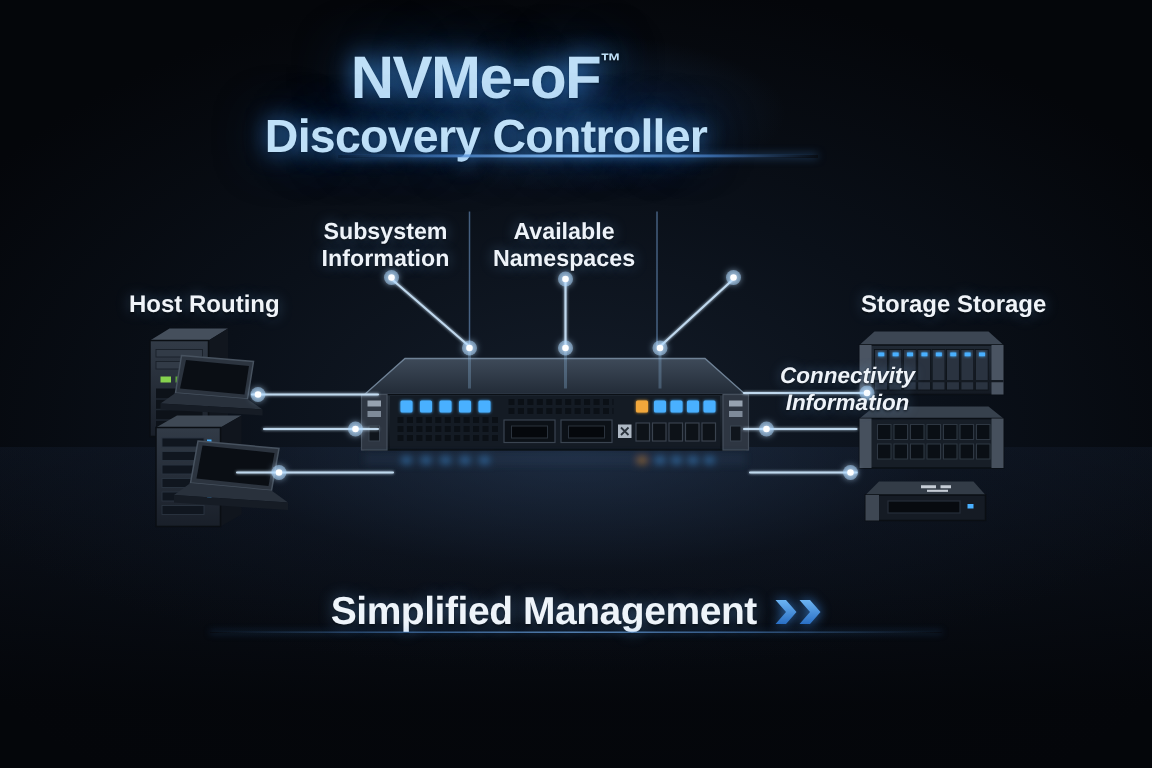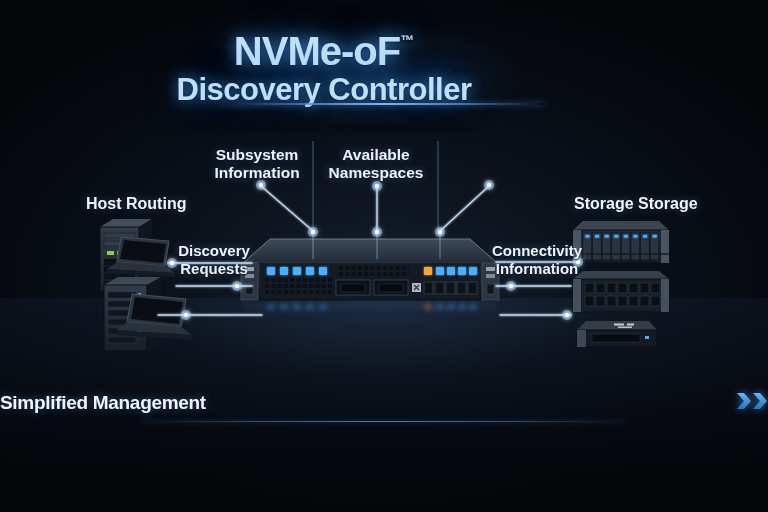--- a/index.html
+++ b/index.html
@@ -47,24 +47,24 @@
     position:absolute;color:#f0f4f9;font-size:16px;font-weight:bold;
     text-shadow:0 0 9px rgba(130,190,255,.35),0 1px 2px #000;
   }
   .side-heading.host{left:86px;top:195px;}
   .side-heading.storage{left:574px;top:195px;}
   .flow-label{
     position:absolute;color:#eef3f9;font-size:15px;font-weight:bold;text-align:center;
     line-height:17.5px;text-shadow:0 0 8px rgba(130,190,255,.4),0 1px 2px #000;
   }
   .flow-label.discovery{left:158px;top:242px;width:112px;}
-  .flow-label.connectivity{left:477px;top:242px;width:120px;}
+  .flow-label.connectivity{left:505px;top:242px;width:120px;font-style:italic;}
   .footer{
-    position:absolute;left:0;top:392px;width:768px;display:flex;justify-content:space-between;
-    align-items:center;gap:11px;color:#eef4fa;font-size:19px;font-weight:bold;
+    position:absolute;left:0;top:392px;width:768px;display:flex;justify-content:center;
+    align-items:center;gap:11px;color:#eef4fa;font-size:26px;font-weight:bold;
     text-shadow:0 0 10px rgba(110,175,245,.45),0 1px 2px #000;letter-spacing:-0.3px;
   }
   .footer .chev{display:inline-block;filter:drop-shadow(0 0 4px rgba(60,140,230,.8));}
   .footer-underline{
     position:absolute;left:140px;top:421px;width:488px;height:1px;
     background:linear-gradient(90deg, rgba(40,90,160,0) 0%, rgba(80,140,210,.55) 25%, rgba(110,170,235,.7) 50%, rgba(80,140,210,.55) 75%, rgba(40,90,160,0) 100%);
     box-shadow:0 0 5px rgba(60,130,210,.5);
   }
   svg.scene{position:absolute;left:0;top:0;}
 </style>
@@ -355,21 +355,20 @@
   <div class="title">
     <div class="line1"><span>NVMe-oF</span><span class="tm">™</span></div>
     <div class="line2">Discovery Controller</div>
   </div>
   <div class="title-underline"></div>
 
   <div class="out-label l2">Available Namespaces</div>
   <div class="out-label l1">Subsystem Information</div>
 
   <div class="side-heading host">Host Routing</div>
-  <div class="flow-label discovery">Discovery Requests</div>
 
   <div class="flow-label connectivity">Connectivity Information</div>
   <div class="side-heading storage">Storage Storage</div>
 
   <div class="footer">
     <span>Simplified Management</span>
     <span class="chev">
       <svg width="32" height="16" viewBox="0 0 32 16">
         <defs>
           <linearGradient id="gChev" x1="0" y1="0" x2="0" y2="1">

